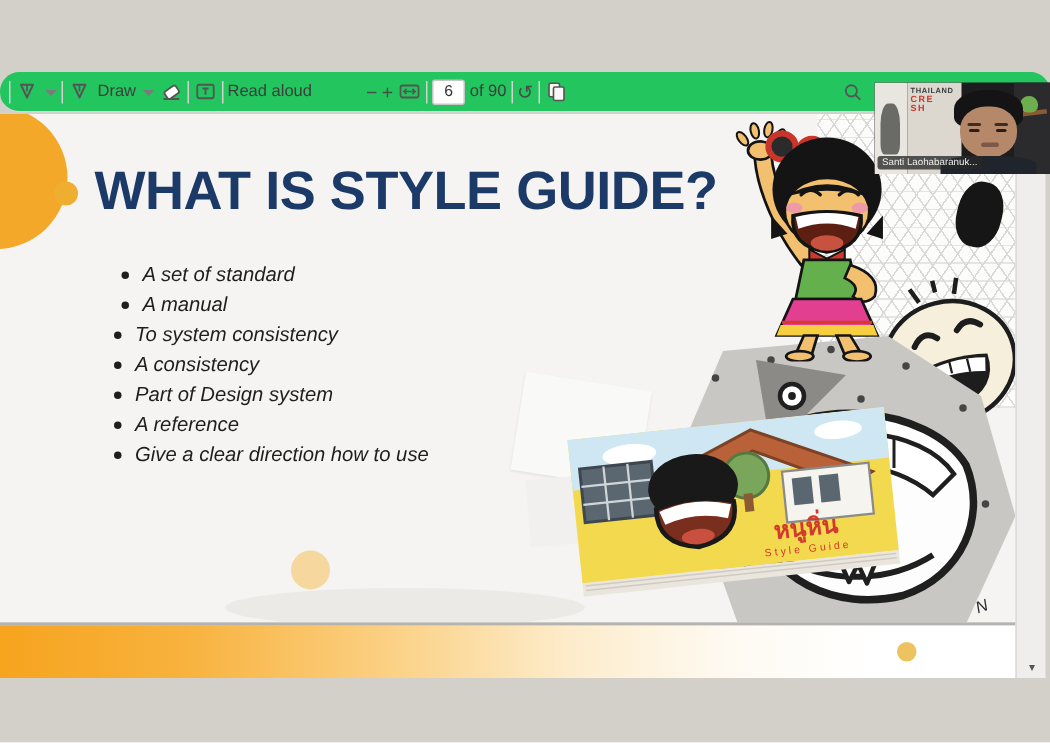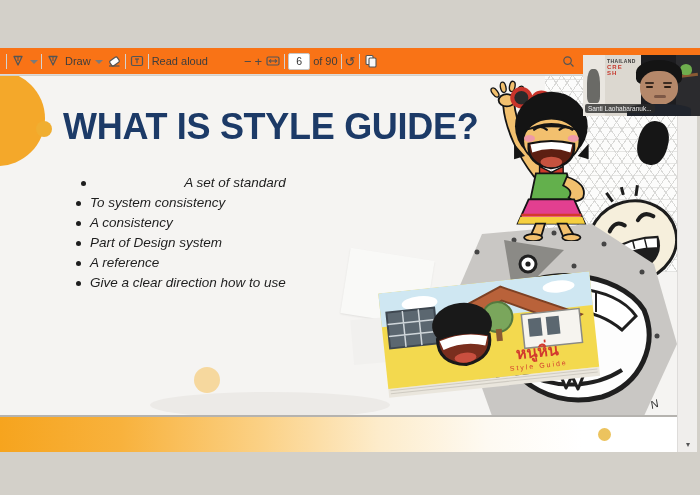--- a/index.html
+++ b/index.html
@@ -1,43 +1,43 @@
 <!DOCTYPE html>
 <html><head>
 <meta charset="utf-8">
 <style>
   * { margin:0; padding:0; box-sizing:border-box; }
   body { font-family:"Liberation Sans", sans-serif; }
   .screen { position:relative; width:700px; height:495px; background:#d3d0c9; overflow:hidden; }
 
   
-  .toolbar { position:absolute; top:48px; left:0; width:700px; height:27px; background:#f97316;
+  .toolbar { position:absolute; top:48px; left:0; width:700px; height:27px; background:#22c55e;
              border-bottom:1px solid #dcdad8; display:flex; align-items:center; padding:0 6px; gap:3px;
-             color:#3d3d3d; font-size:11px; z-index:5; }
+             color:#3d3d3d; font-size:11px; z-index:5;border-radius:13px; }
   .tb-sep { width:1px; height:15px; background:#d4d2d0; flex:none; }
   .tb-btn { display:flex; align-items:center; gap:4px; cursor:default; flex:none; }
   .tb-btn svg { display:block; }
   .chev { width:0; height:0; border-left:4px solid transparent; border-right:4px solid transparent;
           border-top:4px solid #7a7a7a; margin-top:2px; }
   .page-input { width:22px; height:17px; font-size:10.5px; text-align:center; border:1px solid #c8c6c4;
                 border-radius:2px; background:#fff; color:#333; padding:0; font-family:"Liberation Sans",sans-serif; }
   .glyph { font-size:13px; color:#4a4a4a; line-height:1; }
   .spacer34 { width:30px; flex:none; } .flex1 { flex:1; }
   .search-btn { margin-right:118px; }
 
   
   .page6 { position:absolute; top:76px; left:0; width:677px; height:339px; background:#f5f4f2; overflow:hidden; }
   .orange-blob { position:absolute; left:-50px; top:-5px; width:95px; height:95px; border-radius:50%; background:#f4a82a; }
   .title-dot { position:absolute; left:36px; top:45px; width:16px; height:16px; border-radius:50%; background:#f0ae31; }
   .slide-title { position:absolute; left:63px; top:30px; font-size:36px; font-weight:800; letter-spacing:-0.3px; color:#1c3a67; white-space:nowrap; }
   .bullets { position:absolute; left:76px; top:97px; list-style:none; font-style:italic; font-size:13.5px;
              line-height:20px; color:#1e1e1e; font-weight:500; }
   .bullets li { position:relative; padding-left:14px; }
   .bullets li::before { content:""; position:absolute; left:0; top:8px; width:5px; height:5px; border-radius:50%; background:#1e1e1e; }
-  .bullets li.indent { padding-left:19px;text-align:right; } .bullets li.indent::before { left:5px; }
+  .bullets li.indent { padding-left:19px; } .bullets li.indent::before { left:5px; }
 
   .web-pattern { position:absolute; left:545px; top:0; width:132px; height:196px; background:#fcfcfb;
     background-image:
       repeating-linear-gradient(55deg, #d9d9d7 0 1px, transparent 1px 9px),
       repeating-linear-gradient(-55deg, #d9d9d7 0 1px, transparent 1px 9px),
       repeating-linear-gradient(0deg, #e5e5e3 0 1px, transparent 1px 12px); }
   .black-blob { position:absolute; left:638px; top:45px; width:30px; height:44px; background:#161616;
                 border-radius:45%; transform:rotate(14deg); }
   .floor-shadow { position:absolute; left:150px; top:316px; width:240px; height:26px; background:#eceae7; border-radius:50%; }
   .paper1 { position:absolute; left:345px; top:178px; width:85px; height:66px; background:#f9f9f7; transform:rotate(9deg); box-shadow:0 1px 2px rgba(0,0,0,.08); }
@@ -162,20 +162,21 @@
     <div class="web-pattern"></div>
     <div class="black-blob"></div>
     <div class="floor-shadow"></div>
     <div class="pale-circle"></div>
 
     <div class="title-dot"></div>
     <div class="slide-title">WHAT IS STYLE GUIDE?</div>
 
     <ul class="bullets">
       <li class="indent">A set of standard</li>
+      <li class="indent">A manual</li>
       <li>To system consistency</li>
       <li>A consistency</li>
       <li>Part of Design system</li>
       <li>A reference</li>
       <li>Give a clear direction how to use</li>
     </ul>
 
     <div class="paper1"></div>
     <div class="paper2"></div>
 

